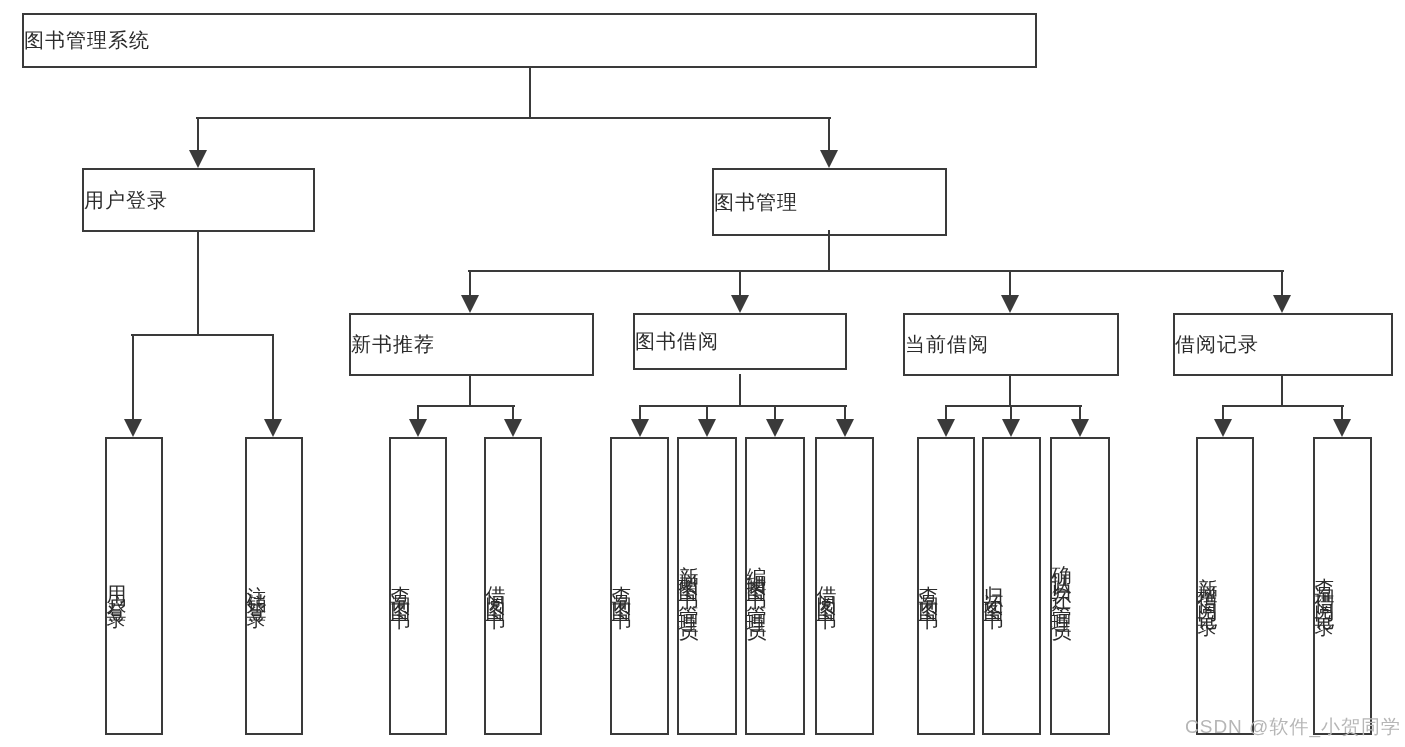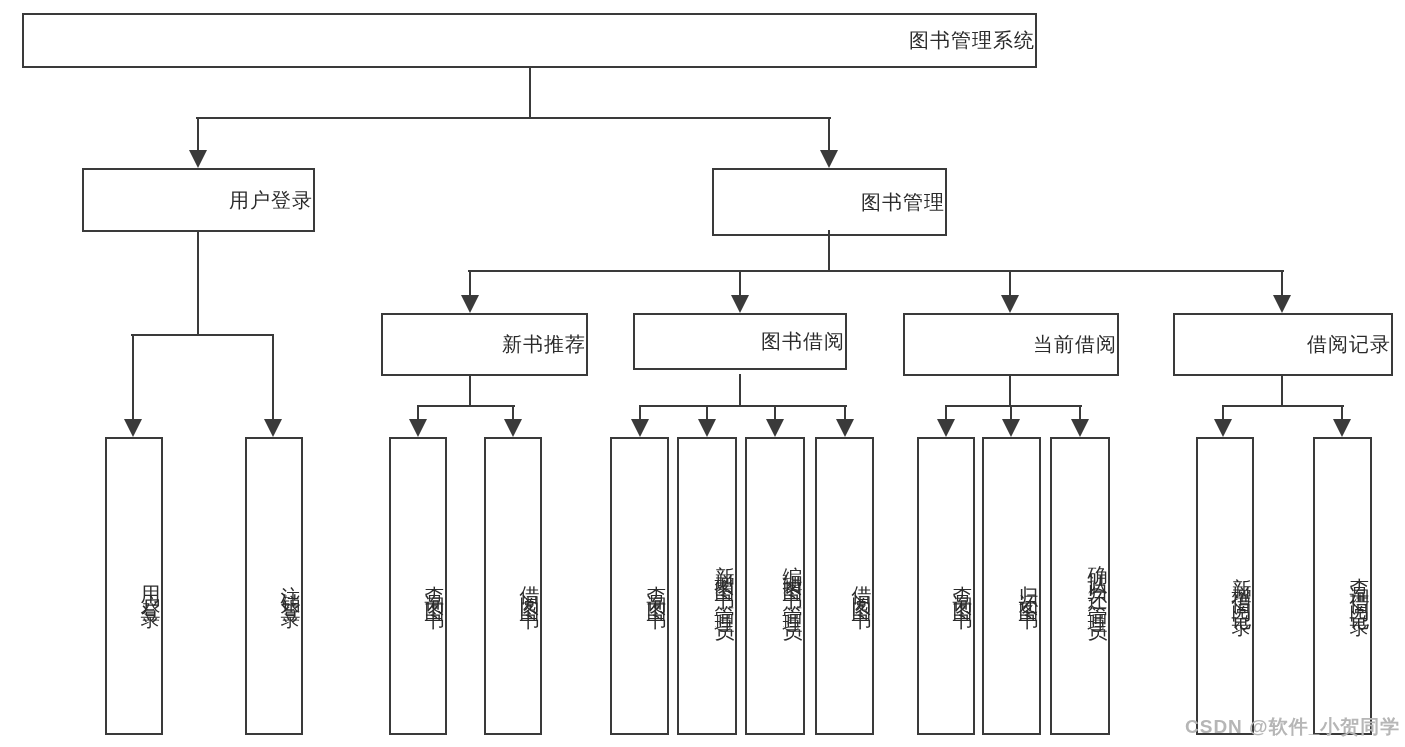--- a/index.html
+++ b/index.html
@@ -14,21 +14,21 @@
   #canvas{
     position:relative;
     width:1405px;height:747px;
     background:var(--bg);
     overflow:hidden;
   }
   .box{
     position:absolute;
     border:2px solid var(--line);
     background:var(--bg);
-    display:flex;align-items:center;justify-content:flex-end;
+    display:flex;align-items:center;justify-content:flex-start;
     font-size:20px;
     letter-spacing:1px;
     color:var(--text);
   }
   .vbox .vtext{
     writing-mode:vertical-rl;
     text-orientation:mixed;
     letter-spacing:8px;
     font-size:20px;
     line-height:1;
@@ -42,21 +42,20 @@
     border-top:18px solid var(--line);
   }
   #watermark{
     position:absolute;
     left:1185px;top:714px;
     font-size:19px;
     color:var(--wm);
     letter-spacing:1px;
     z-index:10;
     white-space:nowrap;
-    font-weight:bold;
   }
 </style>
 </head>
 <body>
 
 <div id="canvas">
 
   <div class="box" style="left:22px;top:13px;width:1015px;height:55px">
     <span>图书管理系统</span>
   </div>
@@ -86,21 +85,21 @@
   <div class="h" style="left:468px;top:270px;width:816px"></div>
   <div class="v" style="left:469px;top:270px;height:27px"></div>
   <div class="a" style="left:461px;top:295px"></div>
   <div class="v" style="left:739px;top:270px;height:27px"></div>
   <div class="a" style="left:731px;top:295px"></div>
   <div class="v" style="left:1009px;top:270px;height:27px"></div>
   <div class="a" style="left:1001px;top:295px"></div>
   <div class="v" style="left:1281px;top:270px;height:27px"></div>
   <div class="a" style="left:1273px;top:295px"></div>
 
-  <div class="box" style="left:381px;top:313px;width:207px;height:63px">
+  <div class="box" style="left:349px;top:313px;width:245px;height:63px">
     <span>新书推荐</span>
   </div>
   <div class="box" style="left:633px;top:313px;width:214px;height:57px">
     <span>图书借阅</span>
   </div>
   <div class="box" style="left:903px;top:313px;width:216px;height:63px">
     <span>当前借阅</span>
   </div>
   <div class="box" style="left:1173px;top:313px;width:220px;height:63px">
     <span>借阅记录</span>

